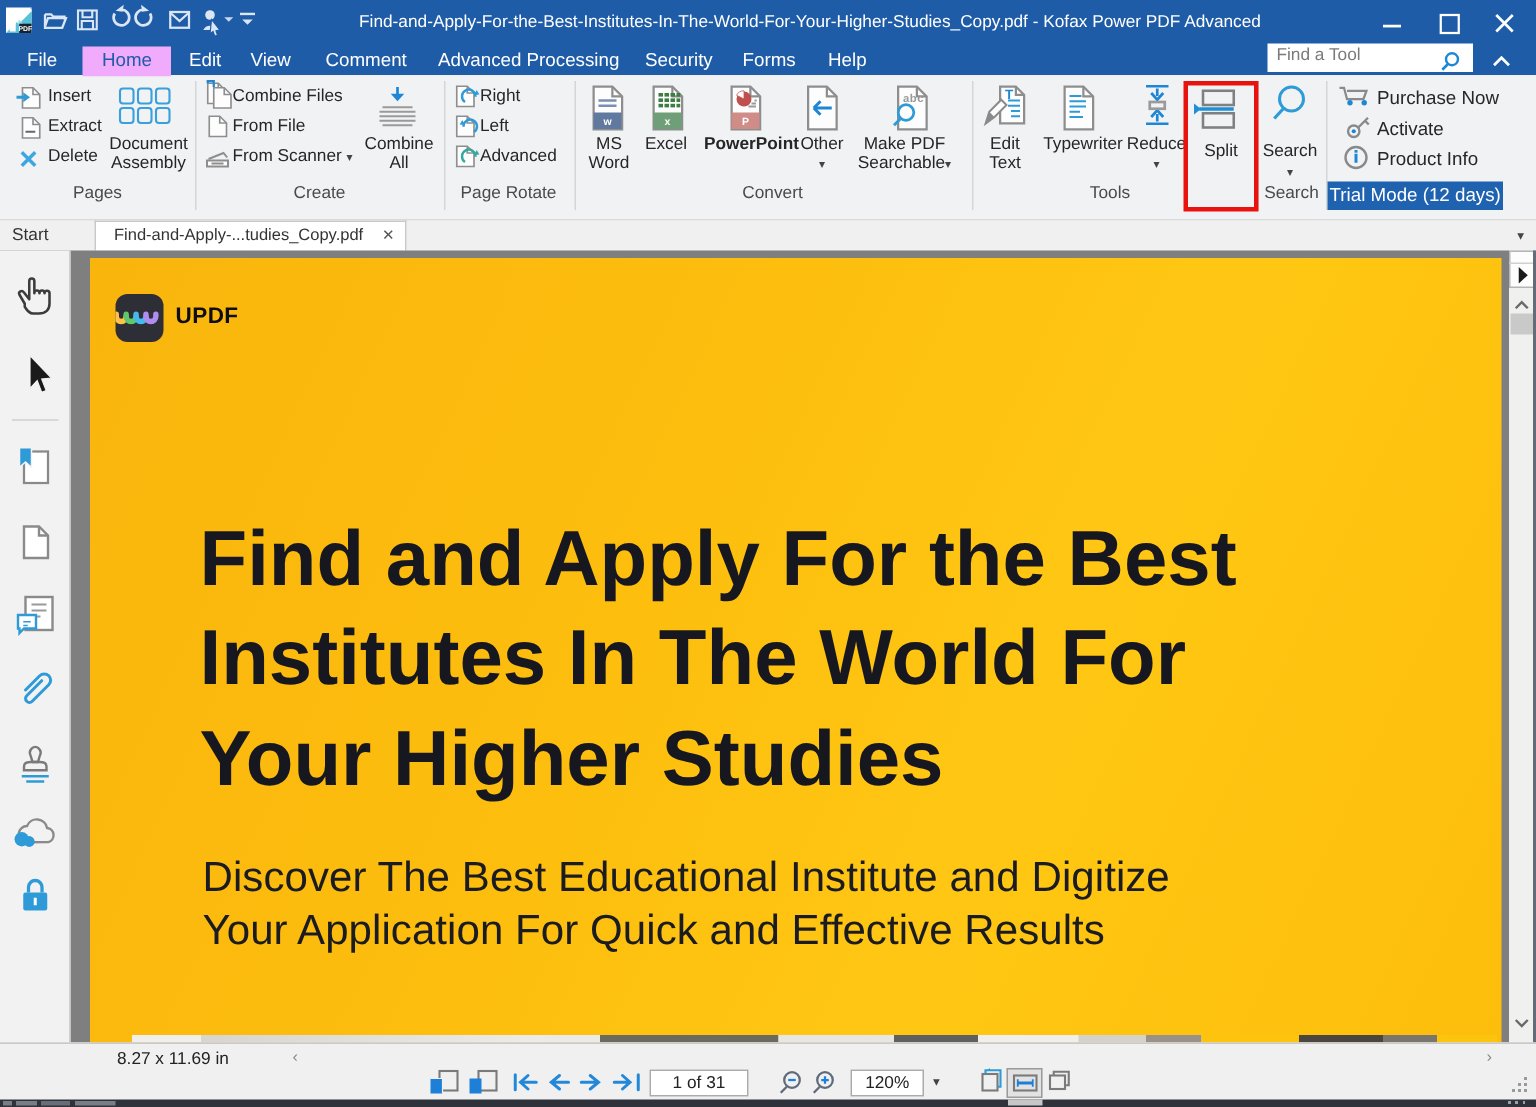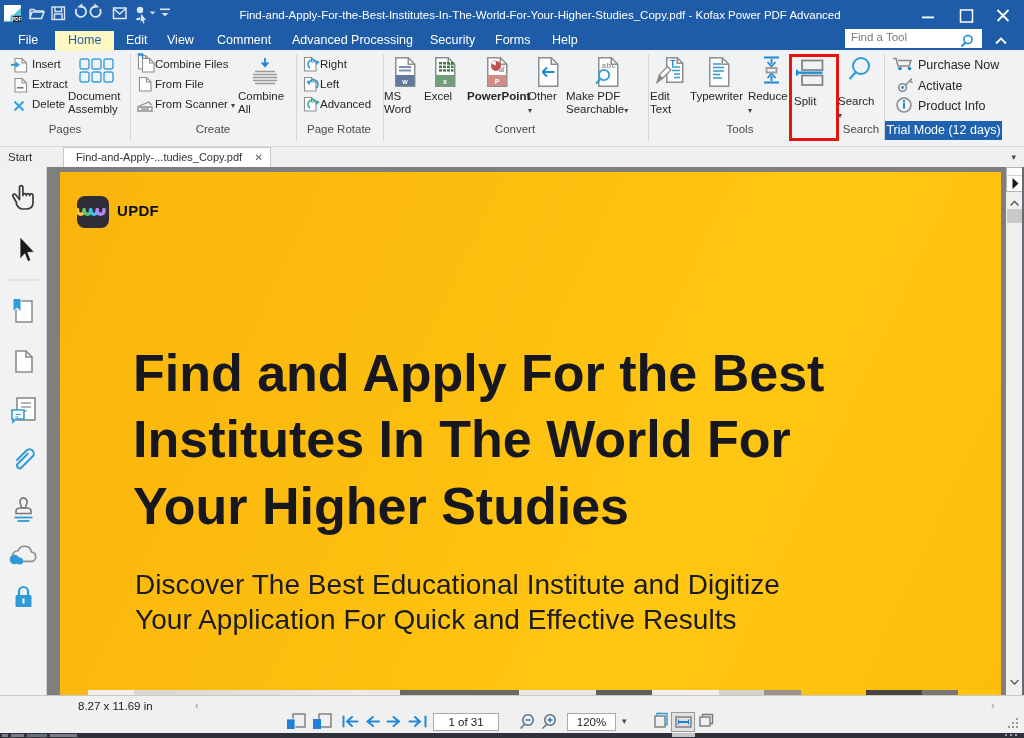--- a/index.html
+++ b/index.html
@@ -7,29 +7,29 @@
 body { font-family:"Liberation Sans", sans-serif; position:relative; background:#f0f0f0; }
 .abs { position:absolute; }
 
 
 #titlebar { left:0; top:0; width:1024px; height:30px; background:#1f5ca7; }
 #titletext { left:0; top:0; width:1080px; height:30px; line-height:30px; text-align:center; color:#fff; font-size:11.5px; }
 
 
 #menubar { left:0; top:30px; width:1024px; height:20px; background:#1f5ca7; }
 .menuitem { position:absolute; top:0; height:21px; line-height:20px; color:#fff; font-size:12.5px; }
-#menuhome { background:#fef9c3; color:#1f5ca7; top:1px; height:20px; line-height:19px; padding:0 13px; }
+#menuhome { background:#f0abfc; color:#1f5ca7; top:1px; height:20px; line-height:19px; padding:0 13px; }
 #findtool { position:absolute; left:845px; top:-1px; width:137px; height:19px; background:#fff; font-size:11.5px; color:#7a7a7a; line-height:17px; padding-left:6px; }
 
 
 #ribbon { left:0; top:51px; width:1024px; height:96px; background:#f1f2f4; border-bottom:1px solid #d8d9da; }
 .rsep { position:absolute; top:3px; height:86px; width:1px; background:#d4d5d6; }
 .rlabel { position:absolute; top:72px; height:14px; font-size:11.5px; color:#4a4a4a; text-align:center; }
 .rsmall { position:absolute; height:16px; font-size:11.5px; color:#262626; line-height:15px; }
-.rbig { position:absolute; font-size:11.5px; color:#262626; text-align:left; line-height:13px; }
+.rbig { position:absolute; font-size:11.5px; color:#262626; text-align:center; line-height:13px; }
 
 
 #tabbar { left:0; top:147px; width:1024px; height:20px; background:#f0f0f0; }
 #starttab { position:absolute; left:0; top:0; width:63px; height:20px; font-size:11.5px; color:#333; line-height:20px; padding-left:8px; }
 #doctab { position:absolute; left:63px; top:0; width:208px; height:20px; background:#fff; border:1px solid #c8c8c8; border-bottom:none; font-size:11px; color:#333; line-height:19px; padding-left:12px; }
 
 
 #docarea { left:0; top:167px; width:1024px; height:528px; background:#7f7f7f; }
 #sidebar { position:absolute; left:0; top:0; width:47px; height:528px; background:#f2f2f2; border-right:1px solid #cfcfcf; }
 #page { position:absolute; left:60px; top:5px; width:941px; height:523px; background:linear-gradient(115deg,#f9b50c 0%,#fdbe0e 40%,#ffc713 65%,#fdbe0b 100%); overflow:hidden; }

